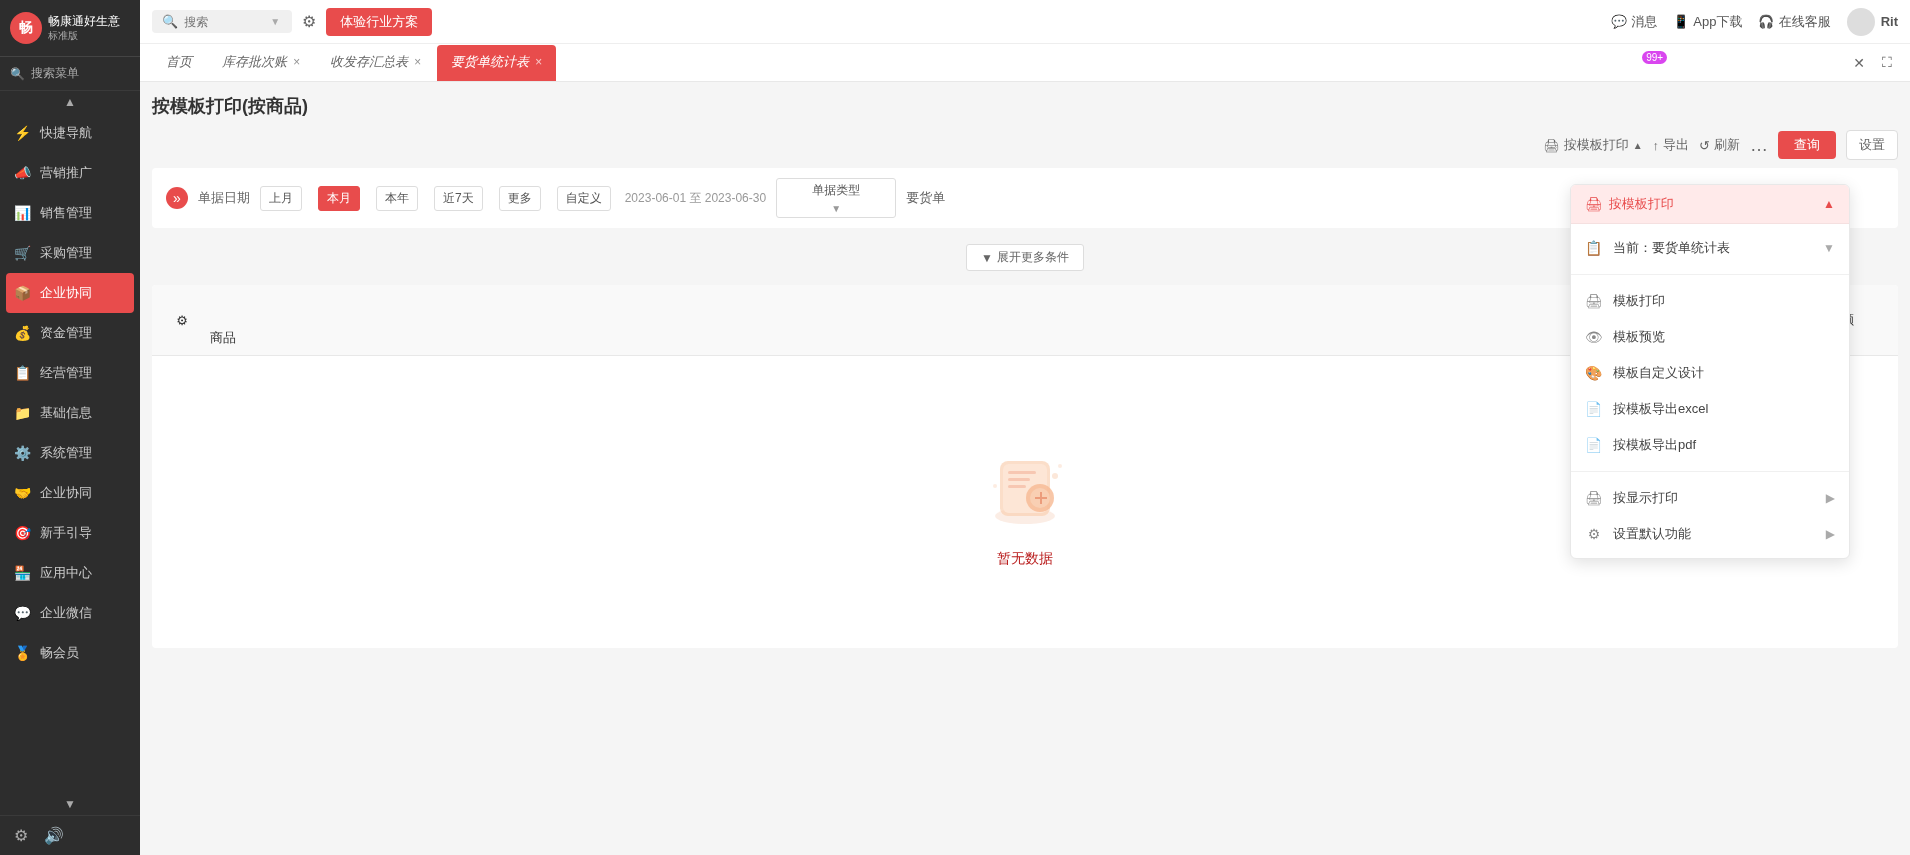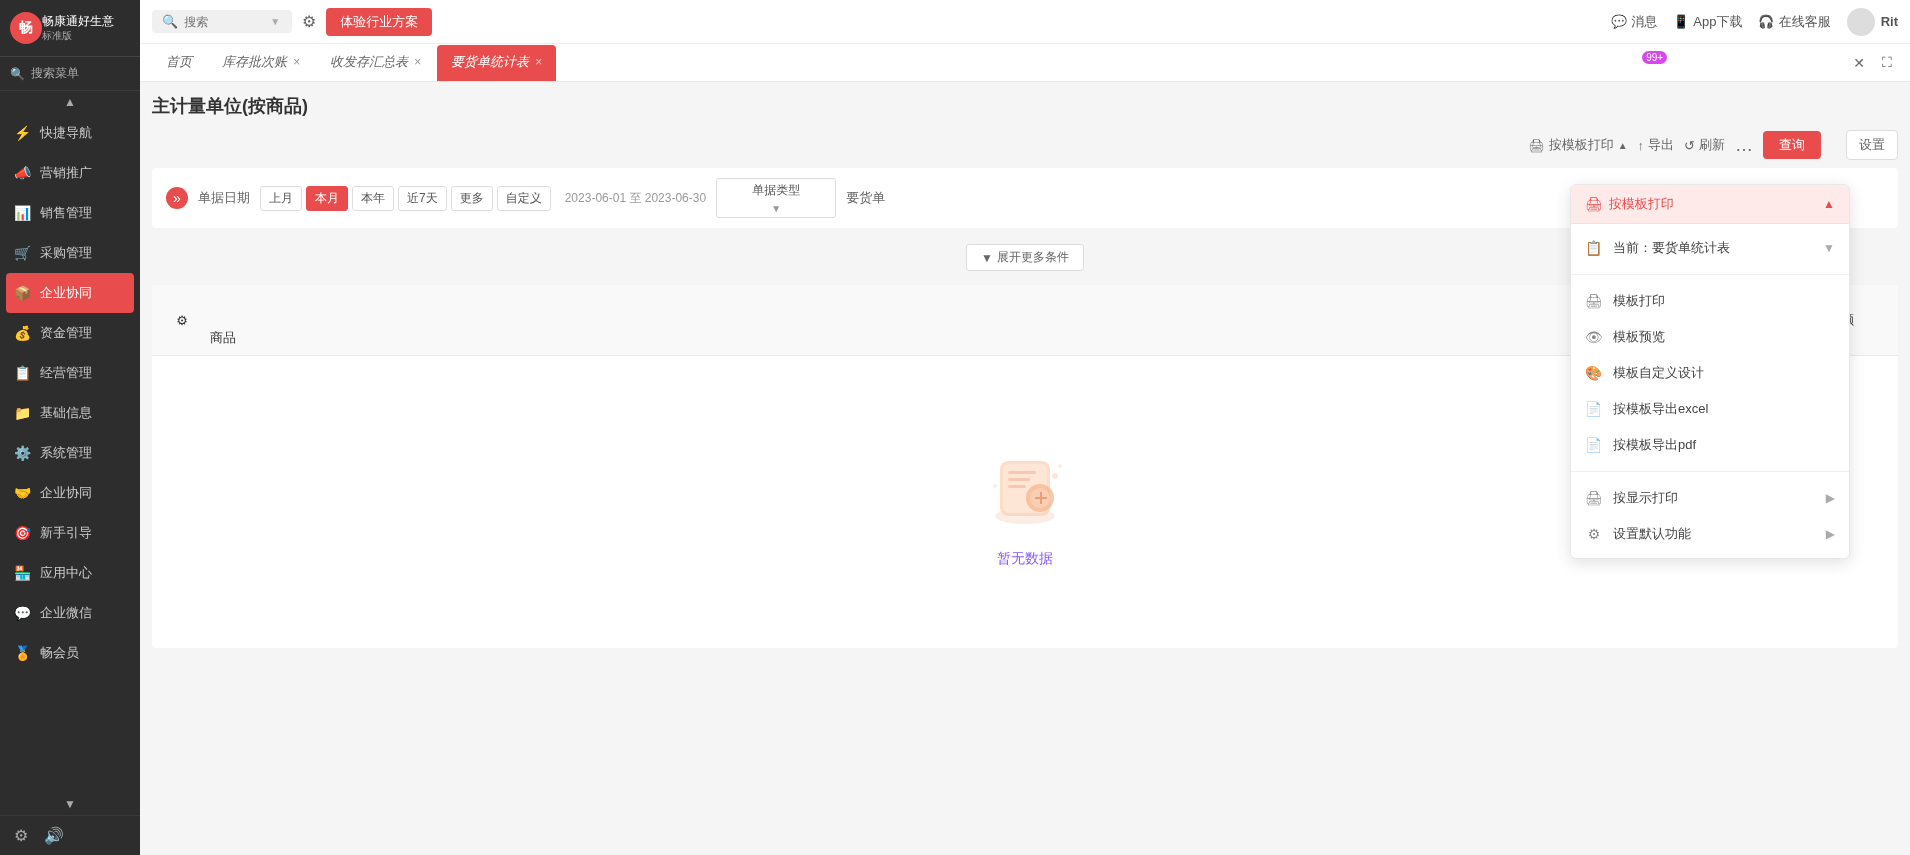--- a/index.html
+++ b/index.html
@@ -28,21 +28,21 @@
       border-radius: 50%;
       display: flex;
       align-items: center;
       justify-content: center;
       color: white;
       font-weight: bold;
       font-size: 14px;
       flex-shrink: 0;
     }
     .logo-text {
-      margin-left: 0;
+      margin-left: 6px;
       font-size: 12px;
       color: #fff;
       line-height: 1.3;
     }
     .logo-text .sub { font-size: 10px; color: #aaa; }
     .sidebar-search {
       padding: 8px 10px;
       display: flex;
       align-items: center;
       gap: 6px;
@@ -254,21 +254,21 @@
       font-size: 14px;
       flex-shrink: 0;
     }
     .filter-label {
       color: #666;
       font-size: 13px;
       white-space: nowrap;
     }
     .date-btns {
       display: flex;
-      gap: 4px;
+      gap: 16px;
       align-items: flex-start;
     }
     .date-btn {
       padding: 3px 8px;
       border: 1px solid #ddd;
       border-radius: 3px;
       font-size: 12px;
       cursor: pointer;
       color: #555;
       background: #fff;
@@ -352,21 +352,21 @@
       justify-content: center;
       padding: 80px 0;
     }
     .empty-icon {
       width: 100px;
       height: 100px;
       margin-bottom: 14px;
       opacity: 0.8;
     }
     .empty-text {
-      color: #8b5cf6;
+      color: #b91c1c;
       font-size: 14px;
     }
 
     
     .toolbar-row {
       display: flex;
       align-items: center;
       justify-content: flex-end;
       gap: 10px;
       margin-bottom: 8px;
@@ -385,21 +385,20 @@
       background: #e84c4c;
       color: #fff;
       border-radius: 4px;
       padding: 5px 16px;
     }
     .toolbar-btn.secondary-btn {
       border: 1px solid #ddd;
       border-radius: 4px;
       padding: 5px 12px;
       background: #fff;
-      margin-left: 15px;
     }
     .toolbar-more {
       color: #666;
       cursor: pointer;
       font-size: 18px;
     }
     .dropdown-menu {
       position: absolute;
       top: 102px;
       right: 60px;
@@ -610,21 +609,21 @@
       <span>要货单统计表</span>
       <span class="tab-close">×</span>
     </div>
     <div class="tabs-right">
       <div class="tabs-close-btn">✕</div>
       <div class="tabs-expand-btn">⛶</div>
     </div>
   </div>
 
   <div class="page-content">
-    <div class="page-header">主计量单位(按商品)</div>
+    <div class="page-header">按模板打印(按商品)</div>
 
     <div class="toolbar-row">
       <button class="toolbar-btn">
         <span>🖨</span>
         <span>按模板打印</span>
         <span style="font-size:10px;">▲</span>
       </button>
       <button class="toolbar-btn">
         <span>↑</span>
         <span>导出</span>

